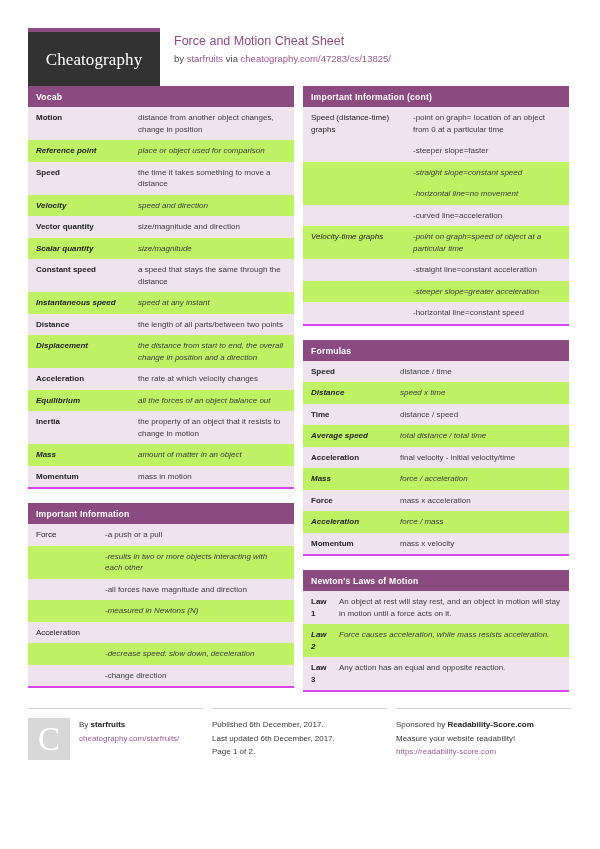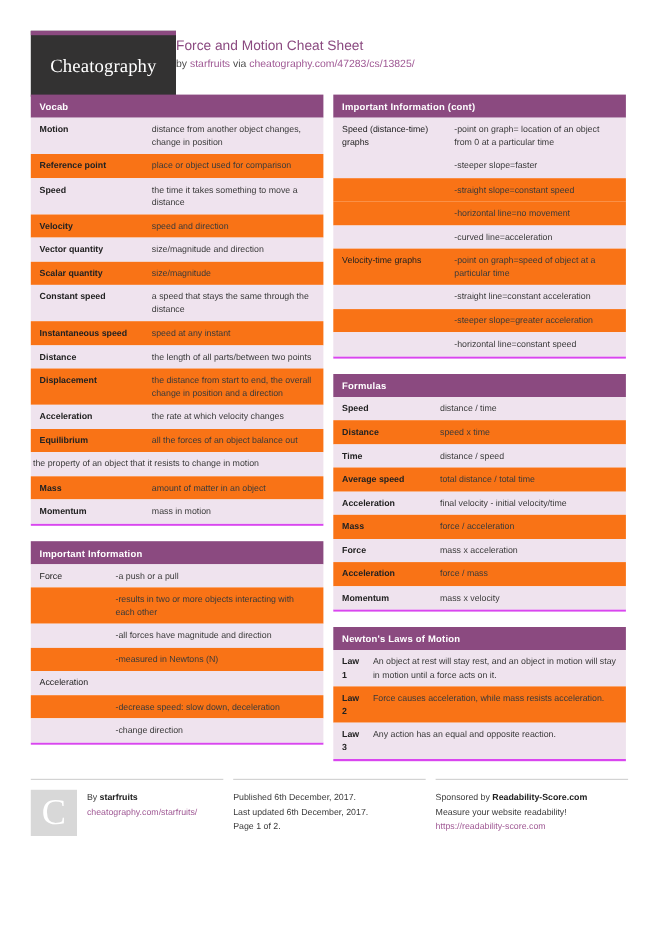--- a/index.html
+++ b/index.html
@@ -15,40 +15,40 @@
   .logo-box {
     width: 132px; height: 60px; background: #333232;
     border-top: 4px solid #8b4a80;
     display: flex; align-items: center; justify-content: center;
     flex: 0 0 132px;
   }
   .logo-text {
     color: #ffffff; font-family: "Liberation Serif", serif;
     font-size: 17px; letter-spacing: .1px;
   }
-  .title-wrap { padding-top: 5px; }
+  .title-wrap { padding-left: 14px; padding-top: 5px; }
   .sheet-title { color: #8b4a80; font-size: 12.5px; line-height: 16px; font-weight: 400; }
   .byline { font-size: 9.5px; line-height: 15px; color: #4c4c4c; margin-top: 2px; }
   .byline a { color: #a05a95; text-decoration: none; }
   .byline .author { color: #a05a95; }
 
   
   .columns { display: flex; gap: 9px; margin-top: 8px; }
   .col { width: 266px; flex: 0 0 266px; }
 
   
   .tbl { width: 100%; margin-bottom: 14px; border-bottom: 2px solid #d946ef; }
   .tbl-head {
     background: #8b4a80; color: #ffffff;
     font-size: 8.6px; font-weight: bold;
     padding: 6px 8px 5px 8px; letter-spacing: .2px;
   }
   .row { display: flex; font-size: 8px; line-height: 11.5px; }
   .row.odd  { background: #efe3ee; }
-  .row.even { background: #f97316; }
+  .row.even { background: #bef264; font-style: italic; }
   .cell-k {
     padding: 5px 6px 5px 8px; color: #222222;
     flex: 0 0 95px; word-wrap: break-word;
   }
   .cell-k.b { font-weight: bold; }
   .cell-v { padding: 5px 8px 5px 2px; color: #3a3a3a; flex: 1 1 auto; }
   .tbl.narrowkey .cell-k { flex: 0 0 75px; }
   .tbl.widekey  .cell-k { flex: 0 0 108px; }
   .tbl.lawkey   .cell-k { flex: 0 0 32px; }
   .tbl.lawkey   .cell-v { padding-left: 4px; }
@@ -127,20 +127,21 @@
           </div>
         <div class="row odd">
             <div class="cell-k b">Acceleration</div>
             <div class="cell-v">the rate at which velocity changes</div>
           </div>
         <div class="row even">
             <div class="cell-k b">Equilibrium</div>
             <div class="cell-v">all the forces of an object balance out</div>
           </div>
         <div class="row odd">
+            <div class="cell-k b">Inertia</div>
             <div class="cell-v">the property of an object that it resists to change in motion</div>
           </div>
         <div class="row even">
             <div class="cell-k b">Mass</div>
             <div class="cell-v">amount of matter in an object</div>
           </div>
         <div class="row odd">
             <div class="cell-k b">Momentum</div>
             <div class="cell-v">mass in motion</div>
           </div>

